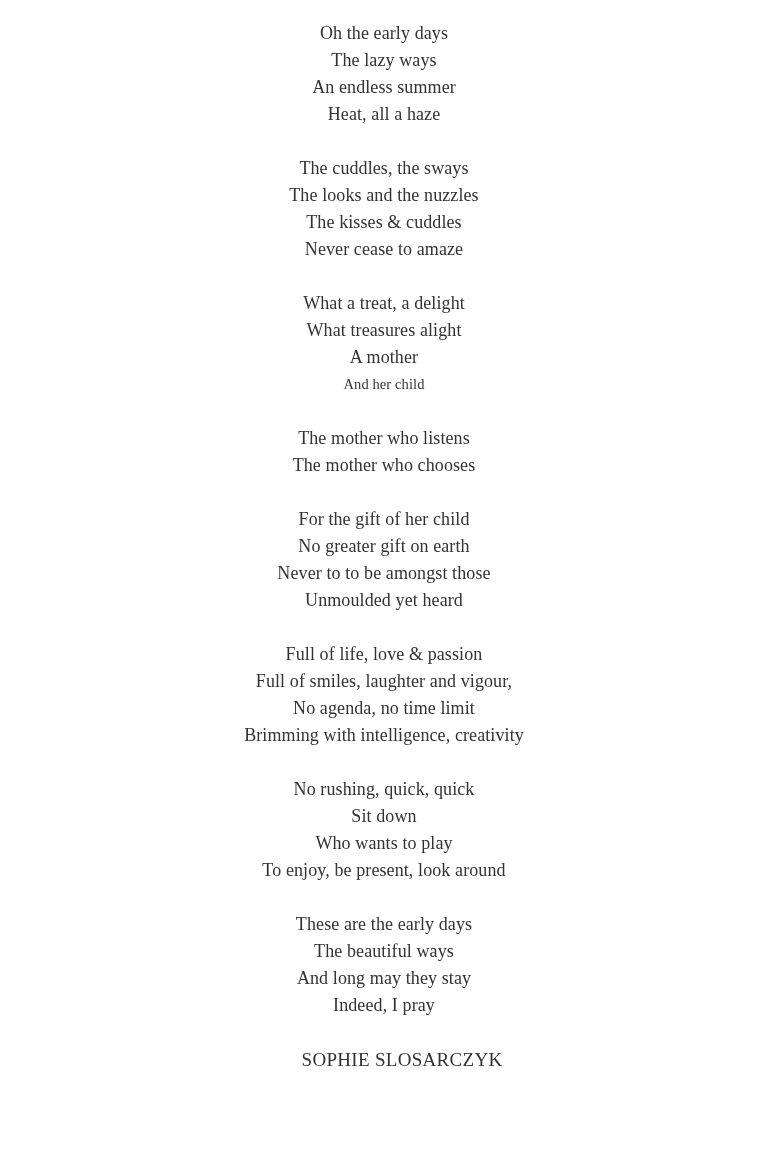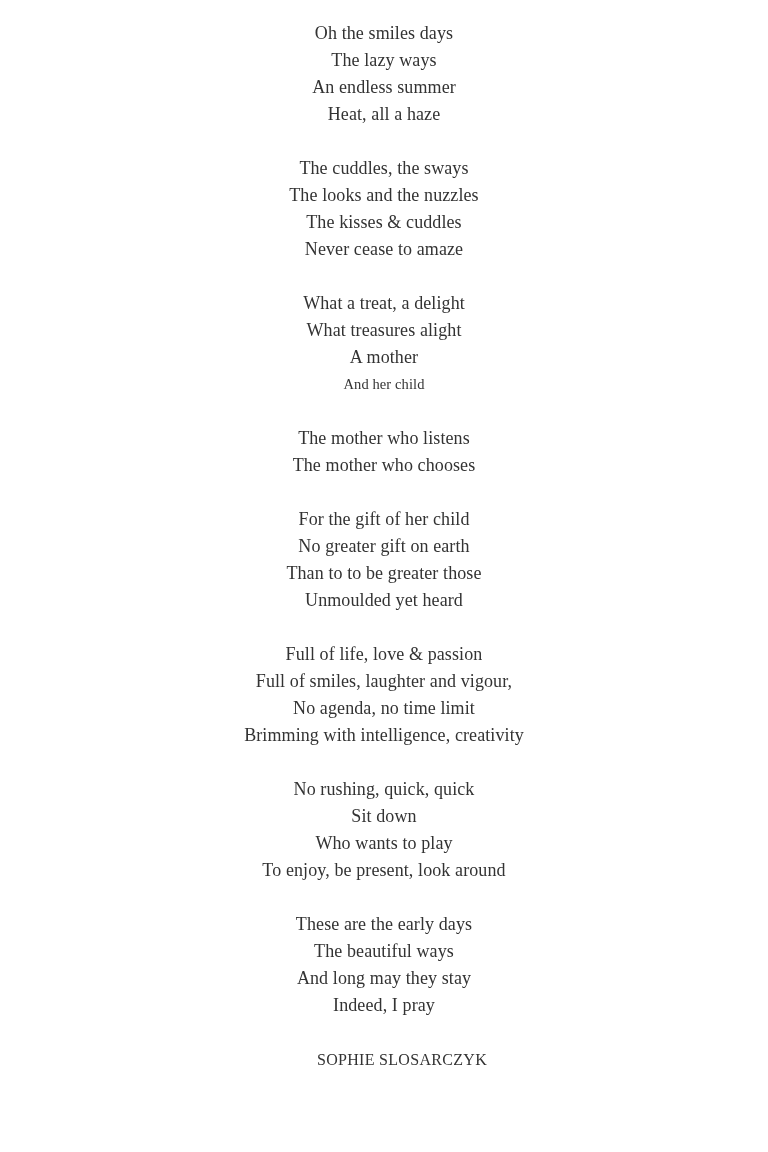--- a/index.html
+++ b/index.html
@@ -29,33 +29,33 @@
       font-size: 18px;
       line-height: 27px;
       height: 27px;
       letter-spacing: 0.1px;
     }
     .line.small {
       font-size: 14.5px;
     }
     .author {
       display: block;
-      font-size: 16px;
+      font-size: 19px;
       line-height: 27px;
       letter-spacing: 0.3px;
       margin-top: 12px;
       padding-left: 36px;
     }
   </style>
 </head>
 <body>
 
 <div class="poem">
   <div class="stanza">
-    <span class="line">Oh the smiles days</span>
+    <span class="line">Oh the early days</span>
     <span class="line">The lazy ways</span>
     <span class="line">An endless summer</span>
     <span class="line">Heat, all a haze</span>
   </div>
   <div class="stanza">
     <span class="line">The cuddles, the sways</span>
     <span class="line">The looks and the nuzzles</span>
     <span class="line">The kisses &amp; cuddles</span>
     <span class="line">Never cease to amaze</span>
   </div>
@@ -65,21 +65,21 @@
     <span class="line">A mother</span>
     <span class="line small">And her child</span>
   </div>
   <div class="stanza">
     <span class="line">The mother who listens</span>
     <span class="line">The mother who chooses</span>
   </div>
   <div class="stanza">
     <span class="line">For the gift of her child</span>
     <span class="line">No greater gift on earth</span>
-    <span class="line">Than to to be greater those</span>
+    <span class="line">Never to to be amongst those</span>
     <span class="line">Unmoulded yet heard</span>
   </div>
   <div class="stanza">
     <span class="line">Full of life, love &amp; passion</span>
     <span class="line">Full of smiles, laughter and vigour,</span>
     <span class="line">No agenda, no time limit</span>
     <span class="line">Brimming with intelligence, creativity</span>
   </div>
   <div class="stanza">
     <span class="line">No rushing, quick, quick</span>

